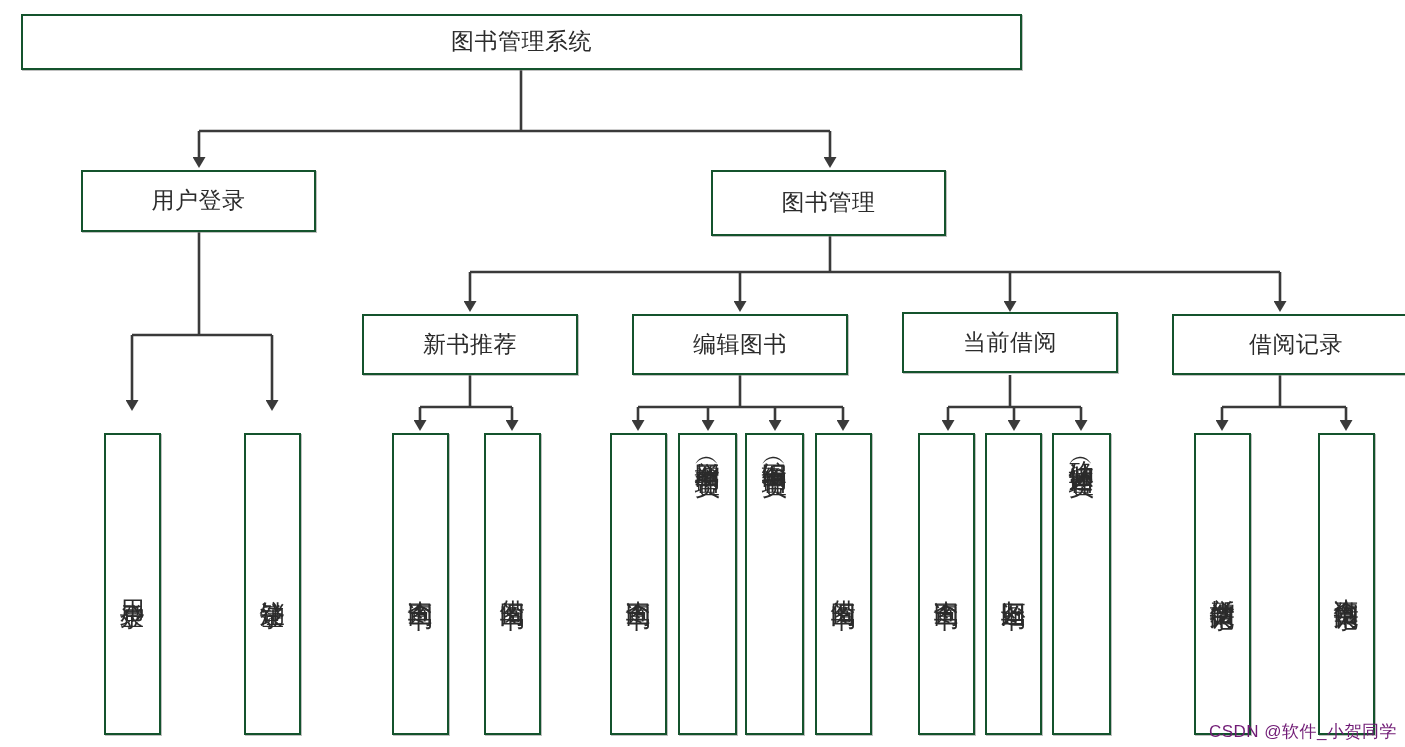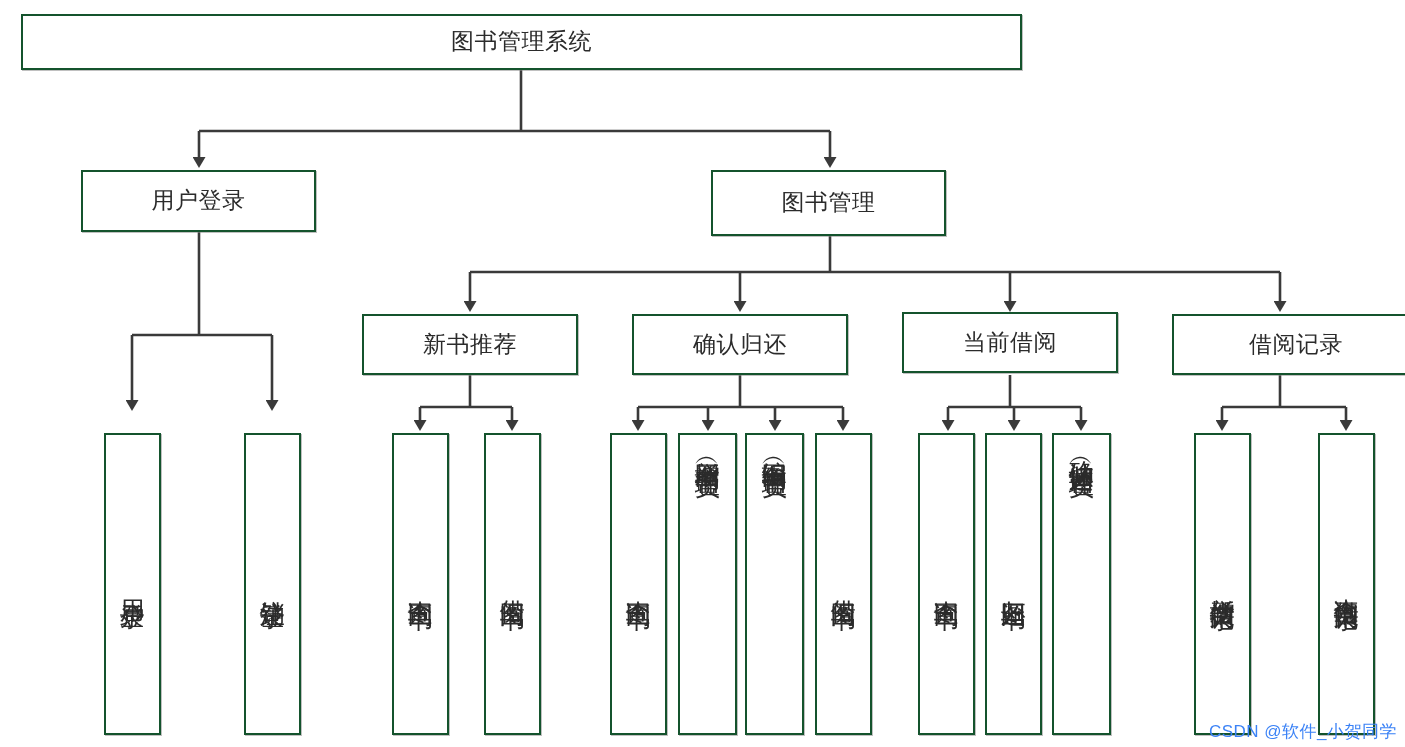--- a/index.html
+++ b/index.html
@@ -65,21 +65,21 @@
   }
   .node.vert.center {
     align-items: center;
     padding-top: 0;
   }
   .watermark {
     position: absolute;
     right: 8px;
     bottom: 4px;
     font-size: 17px;
-    color: #3b82f6;
+    color: #701a75;
     white-space: nowrap;
     letter-spacing: 0.5px;
   }
 </style>
 </head>
 <body>
 
 <div id="canvas">
 
   <svg class="wires" viewBox="0 0 1405 747" xmlns="http://www.w3.org/2000/svg">
@@ -140,21 +140,21 @@
     <span class="label">用户登录</span>
   </div>
   <div class="node horiz" style="left:711px; top:170px; width:235px; height:66px;">
     <span class="label">图书管理</span>
   </div>
 
   <div class="node horiz" style="left:362px; top:314px; width:216px; height:61px;">
     <span class="label">新书推荐</span>
   </div>
   <div class="node horiz" style="left:632px; top:314px; width:216px; height:61px;">
-    <span class="label">确认归还</span>
+    <span class="label">编辑图书</span>
   </div>
   <div class="node horiz" style="left:902px; top:312px; width:216px; height:61px;">
     <span class="label">当前借阅</span>
   </div>
   <div class="node horiz" style="left:1172px; top:314px; width:248px; height:61px;">
     <span class="label">借阅记录</span>
   </div>
 
   <div class="node vert center" style="left:104px; top:433px; width:57px; height:302px;">
     <span class="label">用户登录</span>

